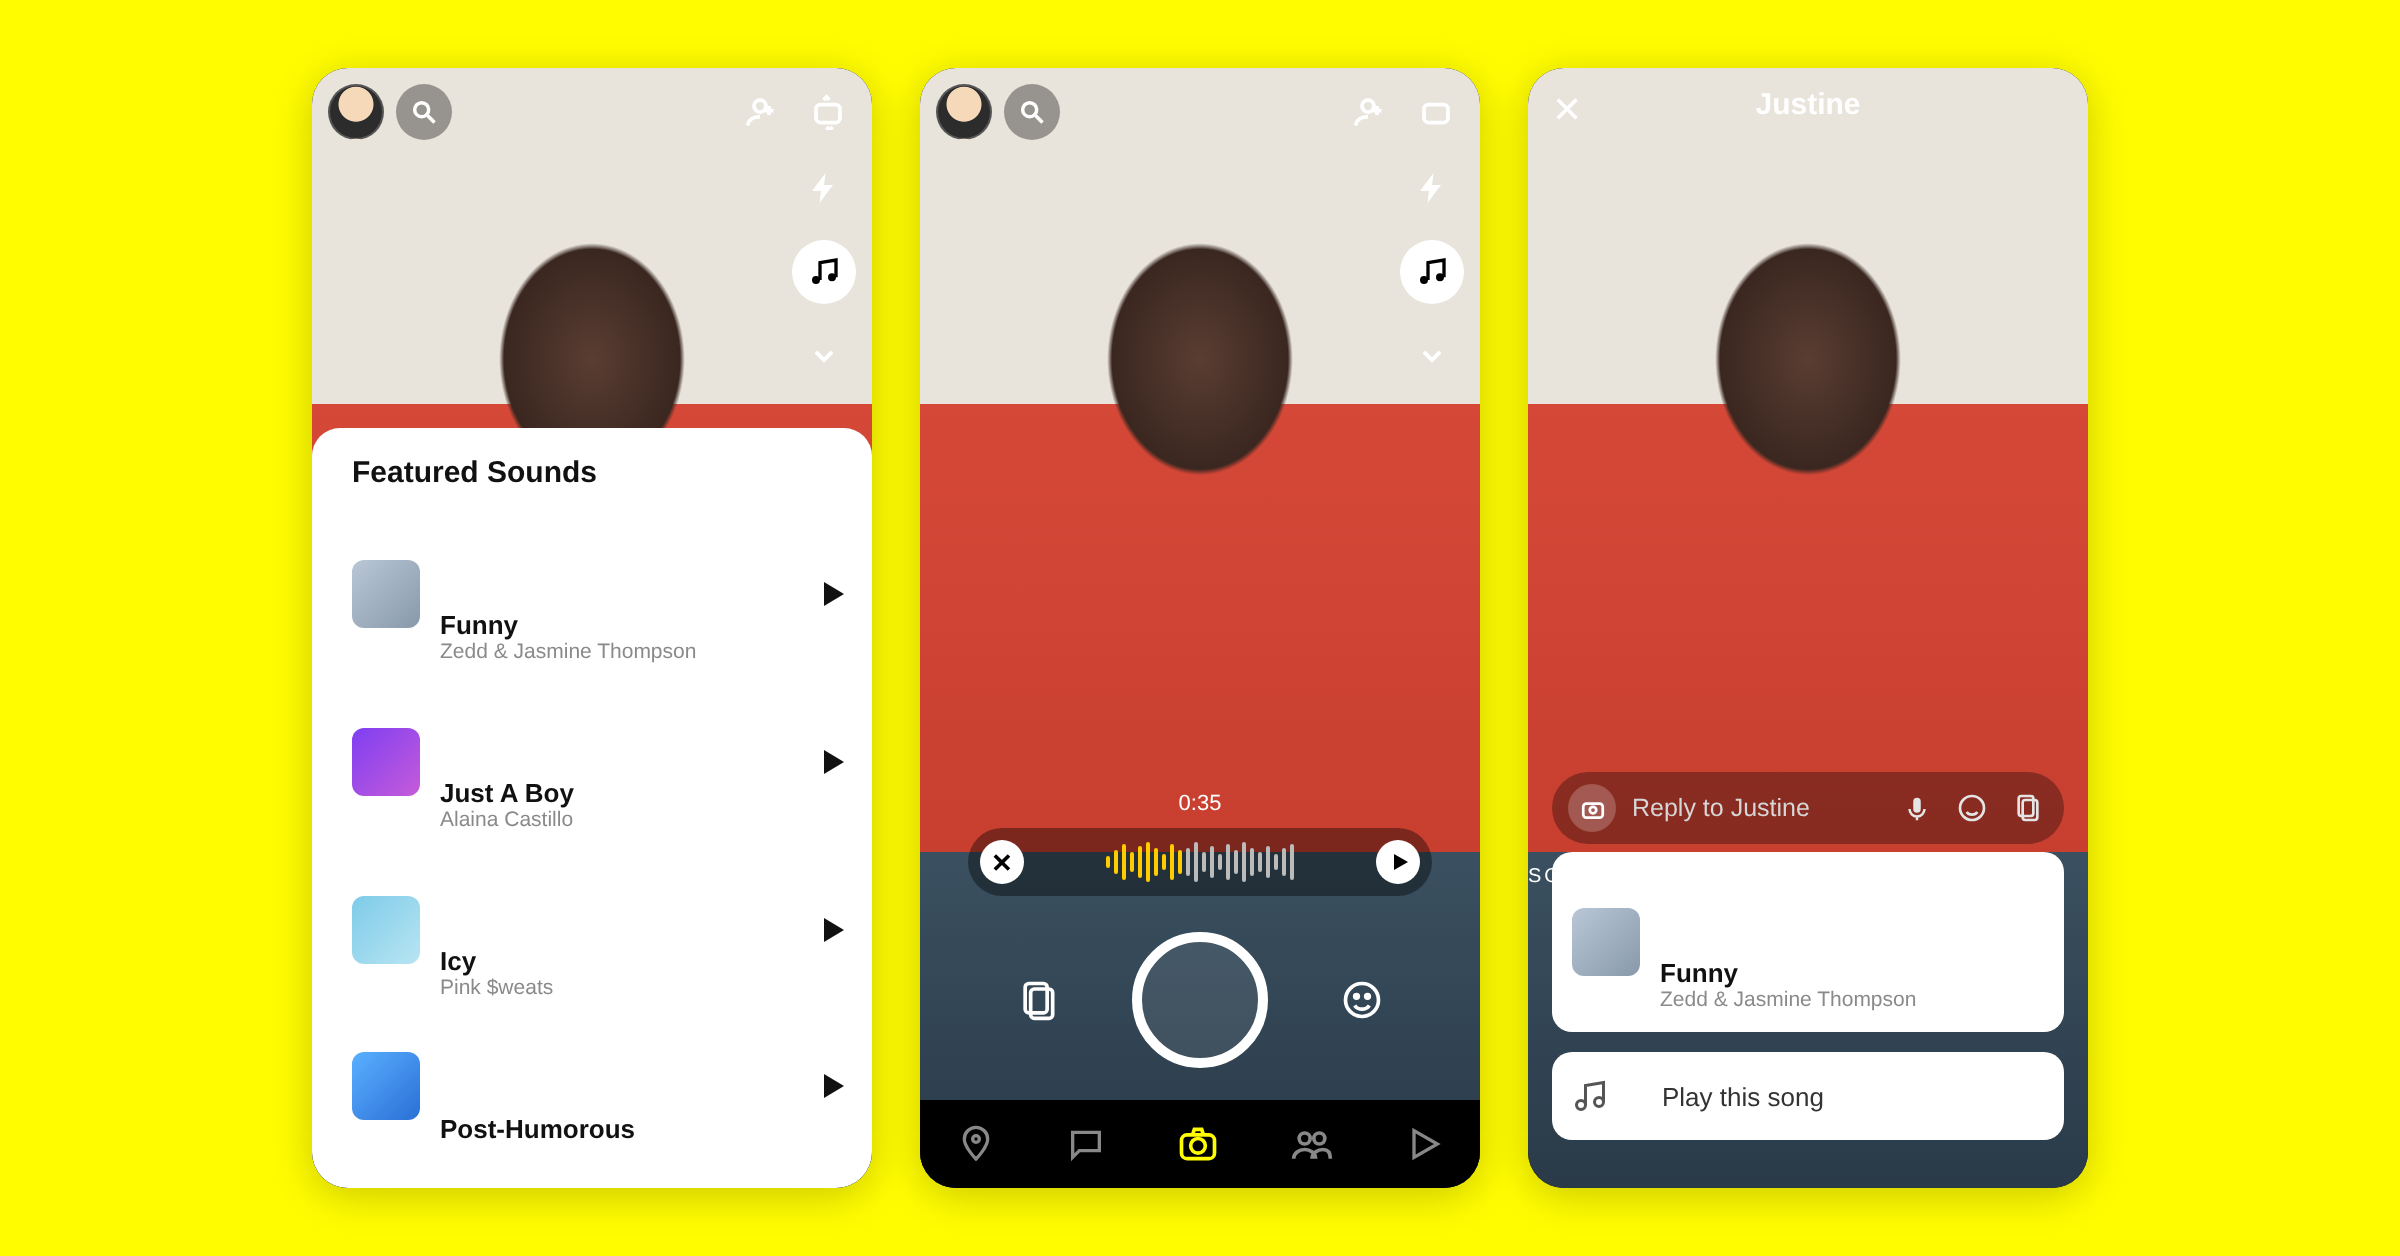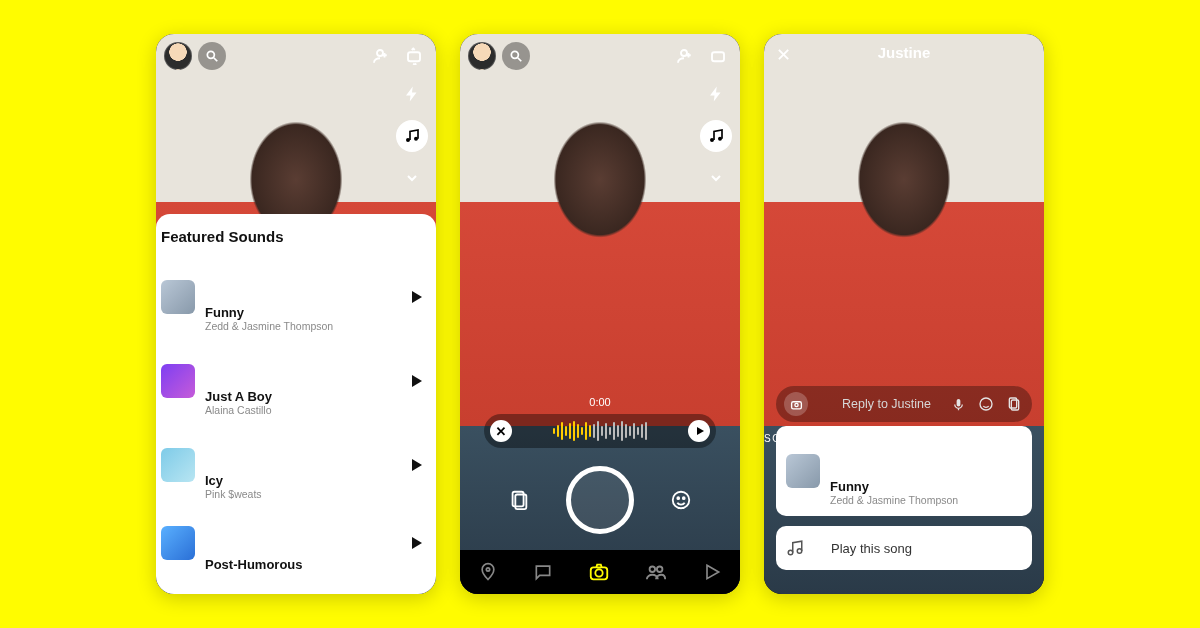--- a/index.html
+++ b/index.html
@@ -12,21 +12,21 @@
   
   .topbar { position: absolute; top: 8px; left: 8px; right: 8px; display: flex; align-items: center; }
   .avatar { width: 28px; height: 28px; border-radius: 50%; background: radial-gradient(circle at 50% 35%, #f6d9b8 40%, #2c2c2c 42%); border: 1px solid rgba(255,255,255,0.2); }
   .circ-btn { width: 28px; height: 28px; border-radius: 50%; background: rgba(0,0,0,0.35); color: #fff; display: flex; align-items: center; justify-content: center; margin-left: 6px; }
   .spacer { flex: 1; }
   .vstrip { position: absolute; top: 44px; right: 8px; display: flex; flex-direction: column; align-items: center; gap: 10px; color: #fff; }
   .vstrip .item { width: 32px; height: 32px; border-radius: 50%; display:flex; align-items:center; justify-content:center; }
   .vstrip .music { background: #fff; color: #000; }
   svg { display: block; }
   
-  .sheet { position: absolute; left: 0; right: 0; top: 180px; bottom: 0; background: #fff; border-radius: 14px 14px 0 0; padding: 14px 14px 0 5px; overflow: hidden; }
+  .sheet { position: absolute; left: 0; right: 0; top: 180px; bottom: 0; background: #fff; border-radius: 14px 14px 0 0; padding: 14px 14px 0 20px; overflow: hidden; }
   .sheet h3 { font-size: 15px; font-weight: 700; margin-bottom: 10px; color: #111; }
   .sound-row { display: flex; align-items: center; padding: 7px 0; gap: 10px; }
   .thumb { width: 34px; height: 34px; border-radius: 6px; flex-shrink: 0; }
   .t0 { background: linear-gradient(135deg,#b9c7d6,#8899aa); }
   .t1 { background: linear-gradient(135deg,#7e3ff2,#c65bd9); }
   .t2 { background: linear-gradient(135deg,#7ecbe8,#b8e5f2); }
   .t3 { background: linear-gradient(135deg,#d64a9f,#f2a1d4); }
   .t4 { background: linear-gradient(135deg,#ffe15a,#f5a623); }
   .t5 { background: linear-gradient(135deg,#5ab0ff,#2a6fd6); }
   .info { flex: 1; min-width: 0; margin-top: 43px; }
@@ -44,21 +44,21 @@
   .wave-play div{ width:0;height:0;border-left:7px solid #000;border-top:4px solid transparent;border-bottom:4px solid transparent;margin-left:2px;}
   .shutter-row { position:absolute; bottom: 60px; left:0; right:0; display:flex; align-items:center; justify-content:center; gap:36px; color:#fff;}
   .shutter { width:68px; height:68px; border-radius:50%; border:5px solid #fff; background: rgba(255,255,255,0.08); }
   .tabbar { position:absolute; bottom:0; left:0; right:0; height:44px; background:#000; display:flex; align-items:center; justify-content:space-around; color:#888;}
   .tabbar .active { color:#fffc00; }
   
   .p3-title { position:absolute; top:10px; left:0; right:0; text-align:center; color:#fff; font-weight:700; font-size:15px;}
   .p3-close { position:absolute; top:10px; left:12px; color:#fff; font-size:18px; font-weight:300;}
   .reply-pill { position:absolute; bottom:172px; left:12px; right:12px; height:36px; background:rgba(0,0,0,0.32); border-radius:18px; display:flex; align-items:center; padding:0 8px; gap:8px; color:#e4e4e4;}
   .reply-pill .cam { width:24px; height:24px; border-radius:50%; background:rgba(255,255,255,0.22); display:flex;align-items:center;justify-content:center;}
-  .reply-text { flex:1; font-size:12.5px; color:#d6d6d6;margin-left:26px; }
+  .reply-text { flex:1; font-size:12.5px; color:#d6d6d6; }
   .reply-pill .ic { width:20px; display:flex;align-items:center;justify-content:center;}
   .sound-label { position:absolute; bottom:150px; left:0; right:0; color:#fff; font-size:10px; letter-spacing:1.5px;}
   .card { position:absolute; left:12px; right:12px; background:#fff; border-radius:10px; padding:10px 10px;}
   .card1 { bottom: 78px; display:flex; align-items:center; gap:10px;}
   .card1 .thumb { width:34px; height:34px;}
   .card2 { bottom: 24px; height:44px; display:flex; align-items:center; gap:27px; color:#333; font-size:13px;}
 </style>
 </head>
 <body>
 
@@ -182,21 +182,21 @@
           <path d="M9 18V5l12-2v13" fill="none" stroke="#000" stroke-width="2.5"></path>
         </svg>
       </div>
     <div class="item">
         <svg width="16" height="16" viewBox="0 0 24 24" fill="none" stroke="#fff" stroke-width="3">
           <polyline points="6 9 12 15 18 9"></polyline>
         </svg>
       </div>
   </div>
 
-  <div class="timecode">0:00</div>
+  <div class="timecode">0:35</div>
   <div class="wavebar">
     <div class="wave-close">✕</div>
     <div class="wave">
       <span class="y" style="height:6px"></span>
         <span class="y" style="height:12px"></span>
         <span class="y" style="height:18px"></span>
         <span class="y" style="height:10px"></span>
         <span class="y" style="height:16px"></span>
         <span class="y" style="height:20px"></span>
         <span class="y" style="height:14px"></span>

